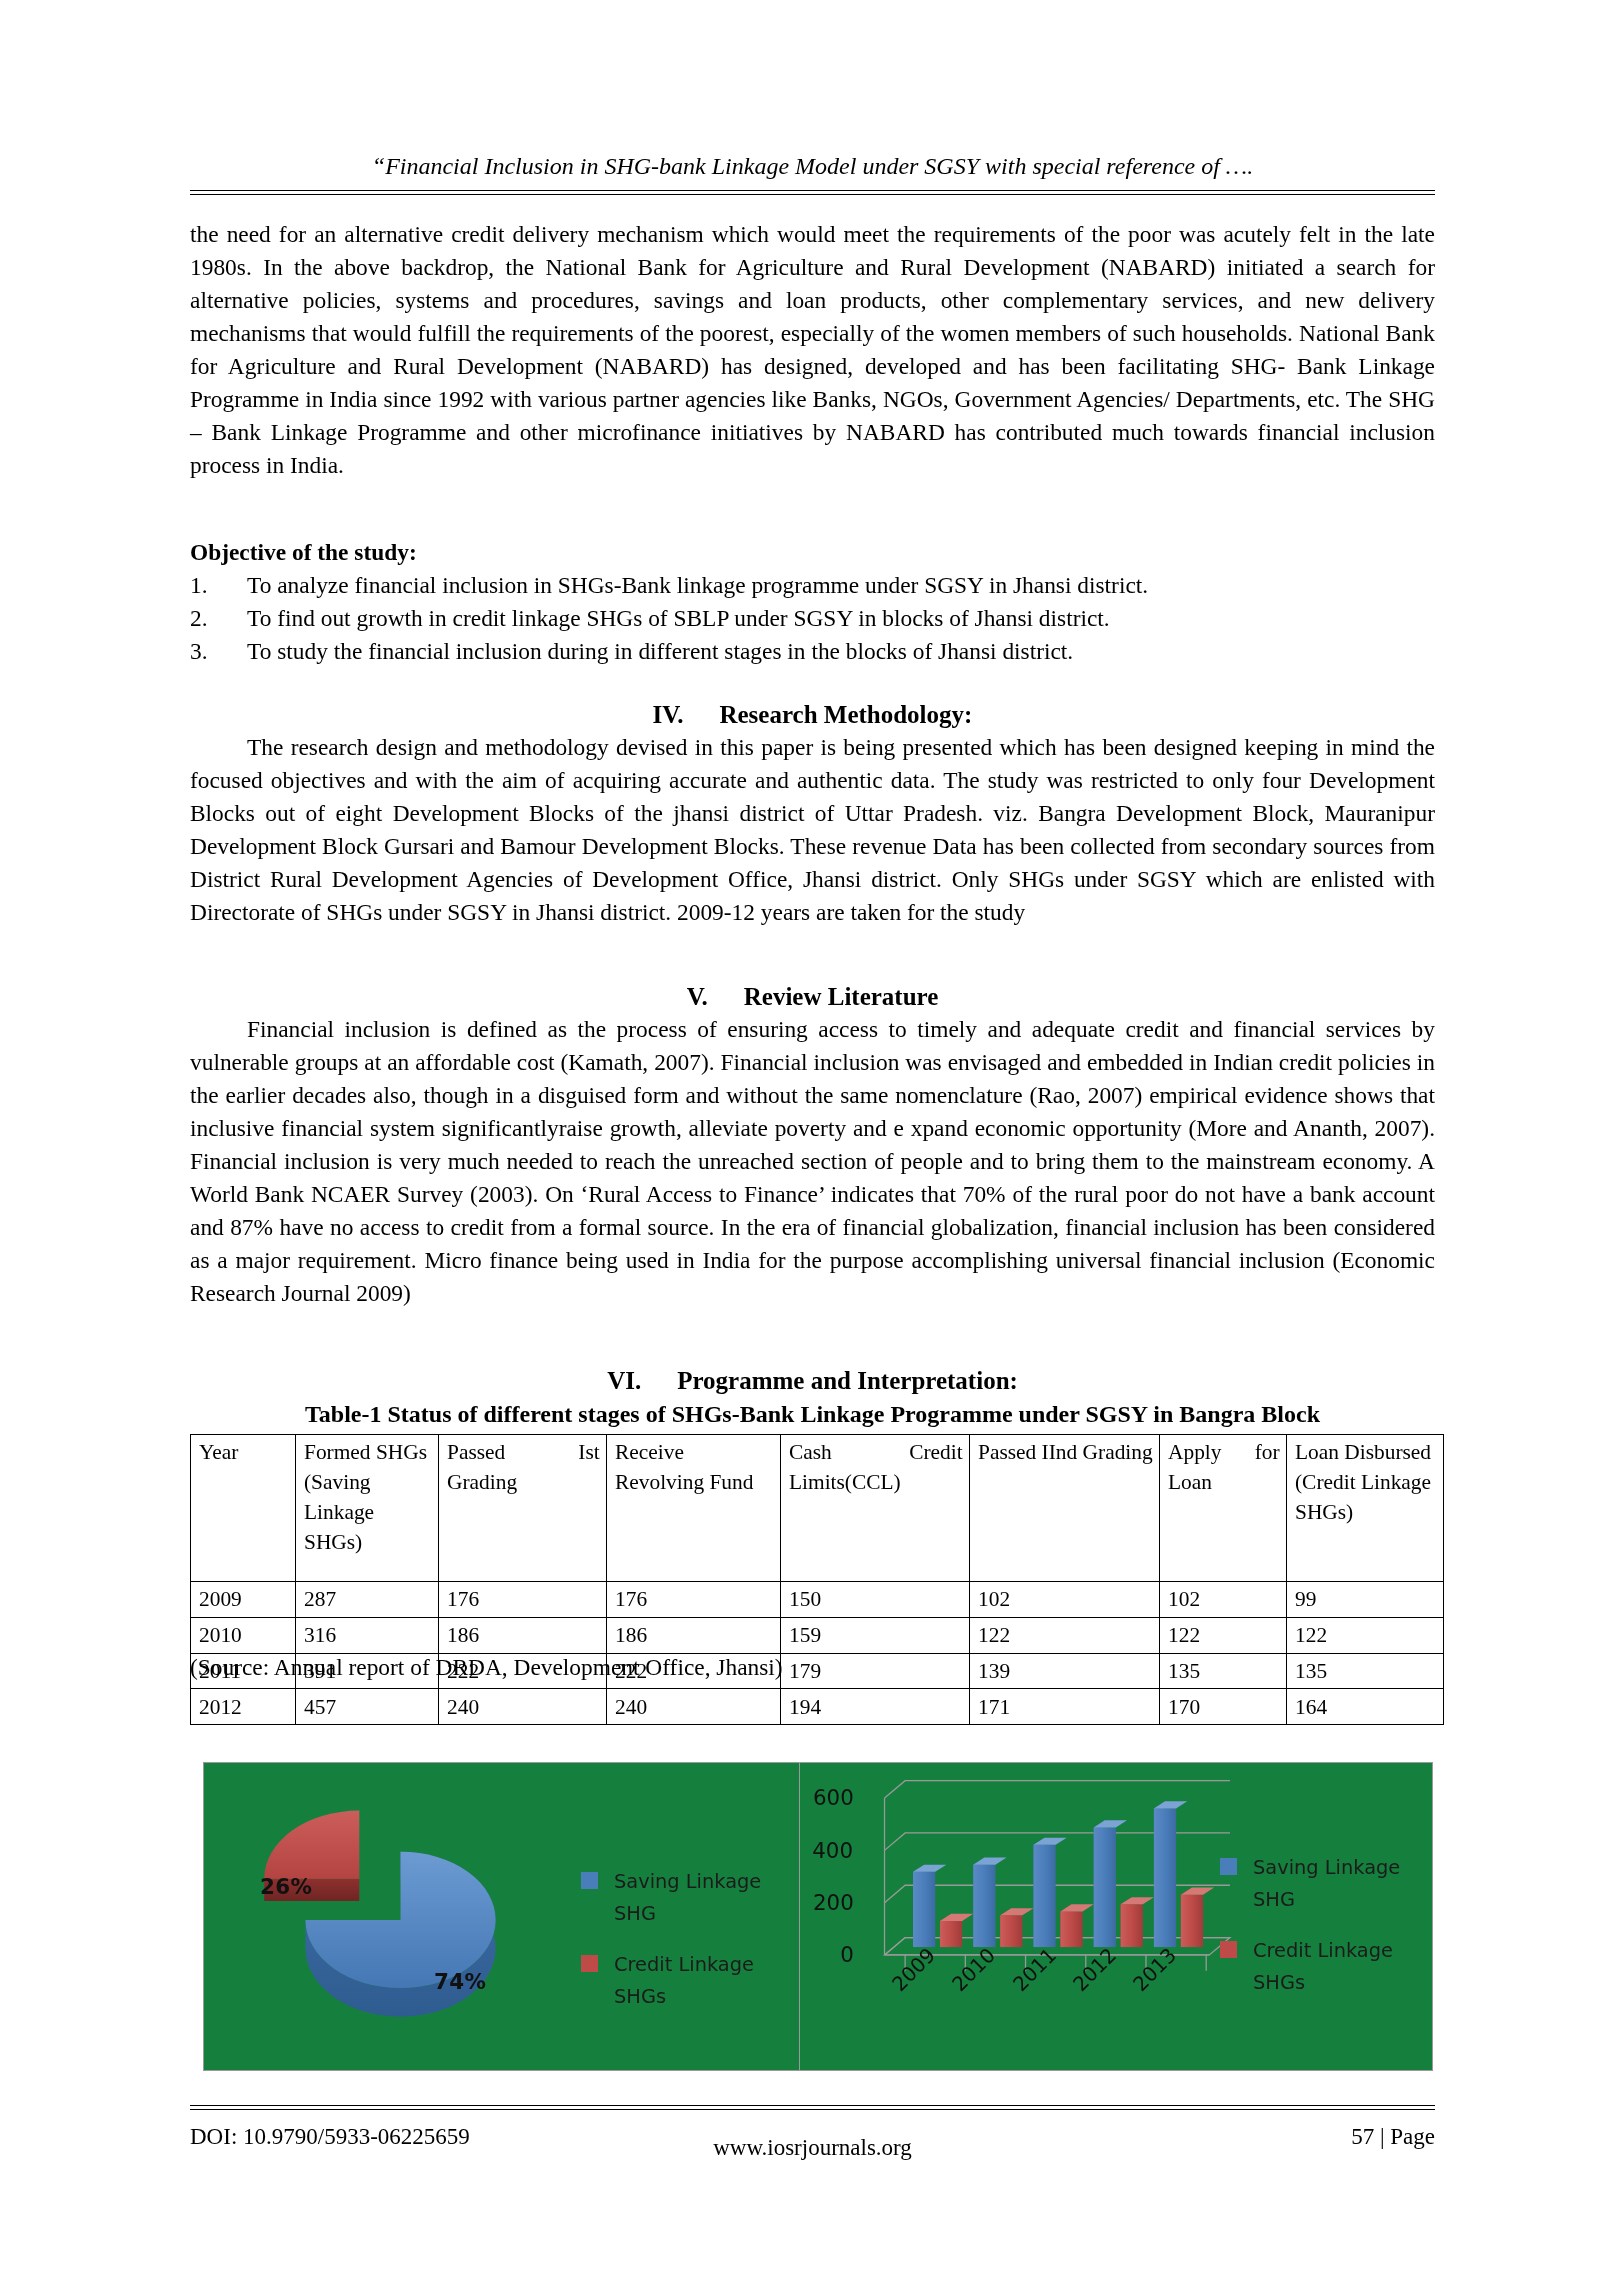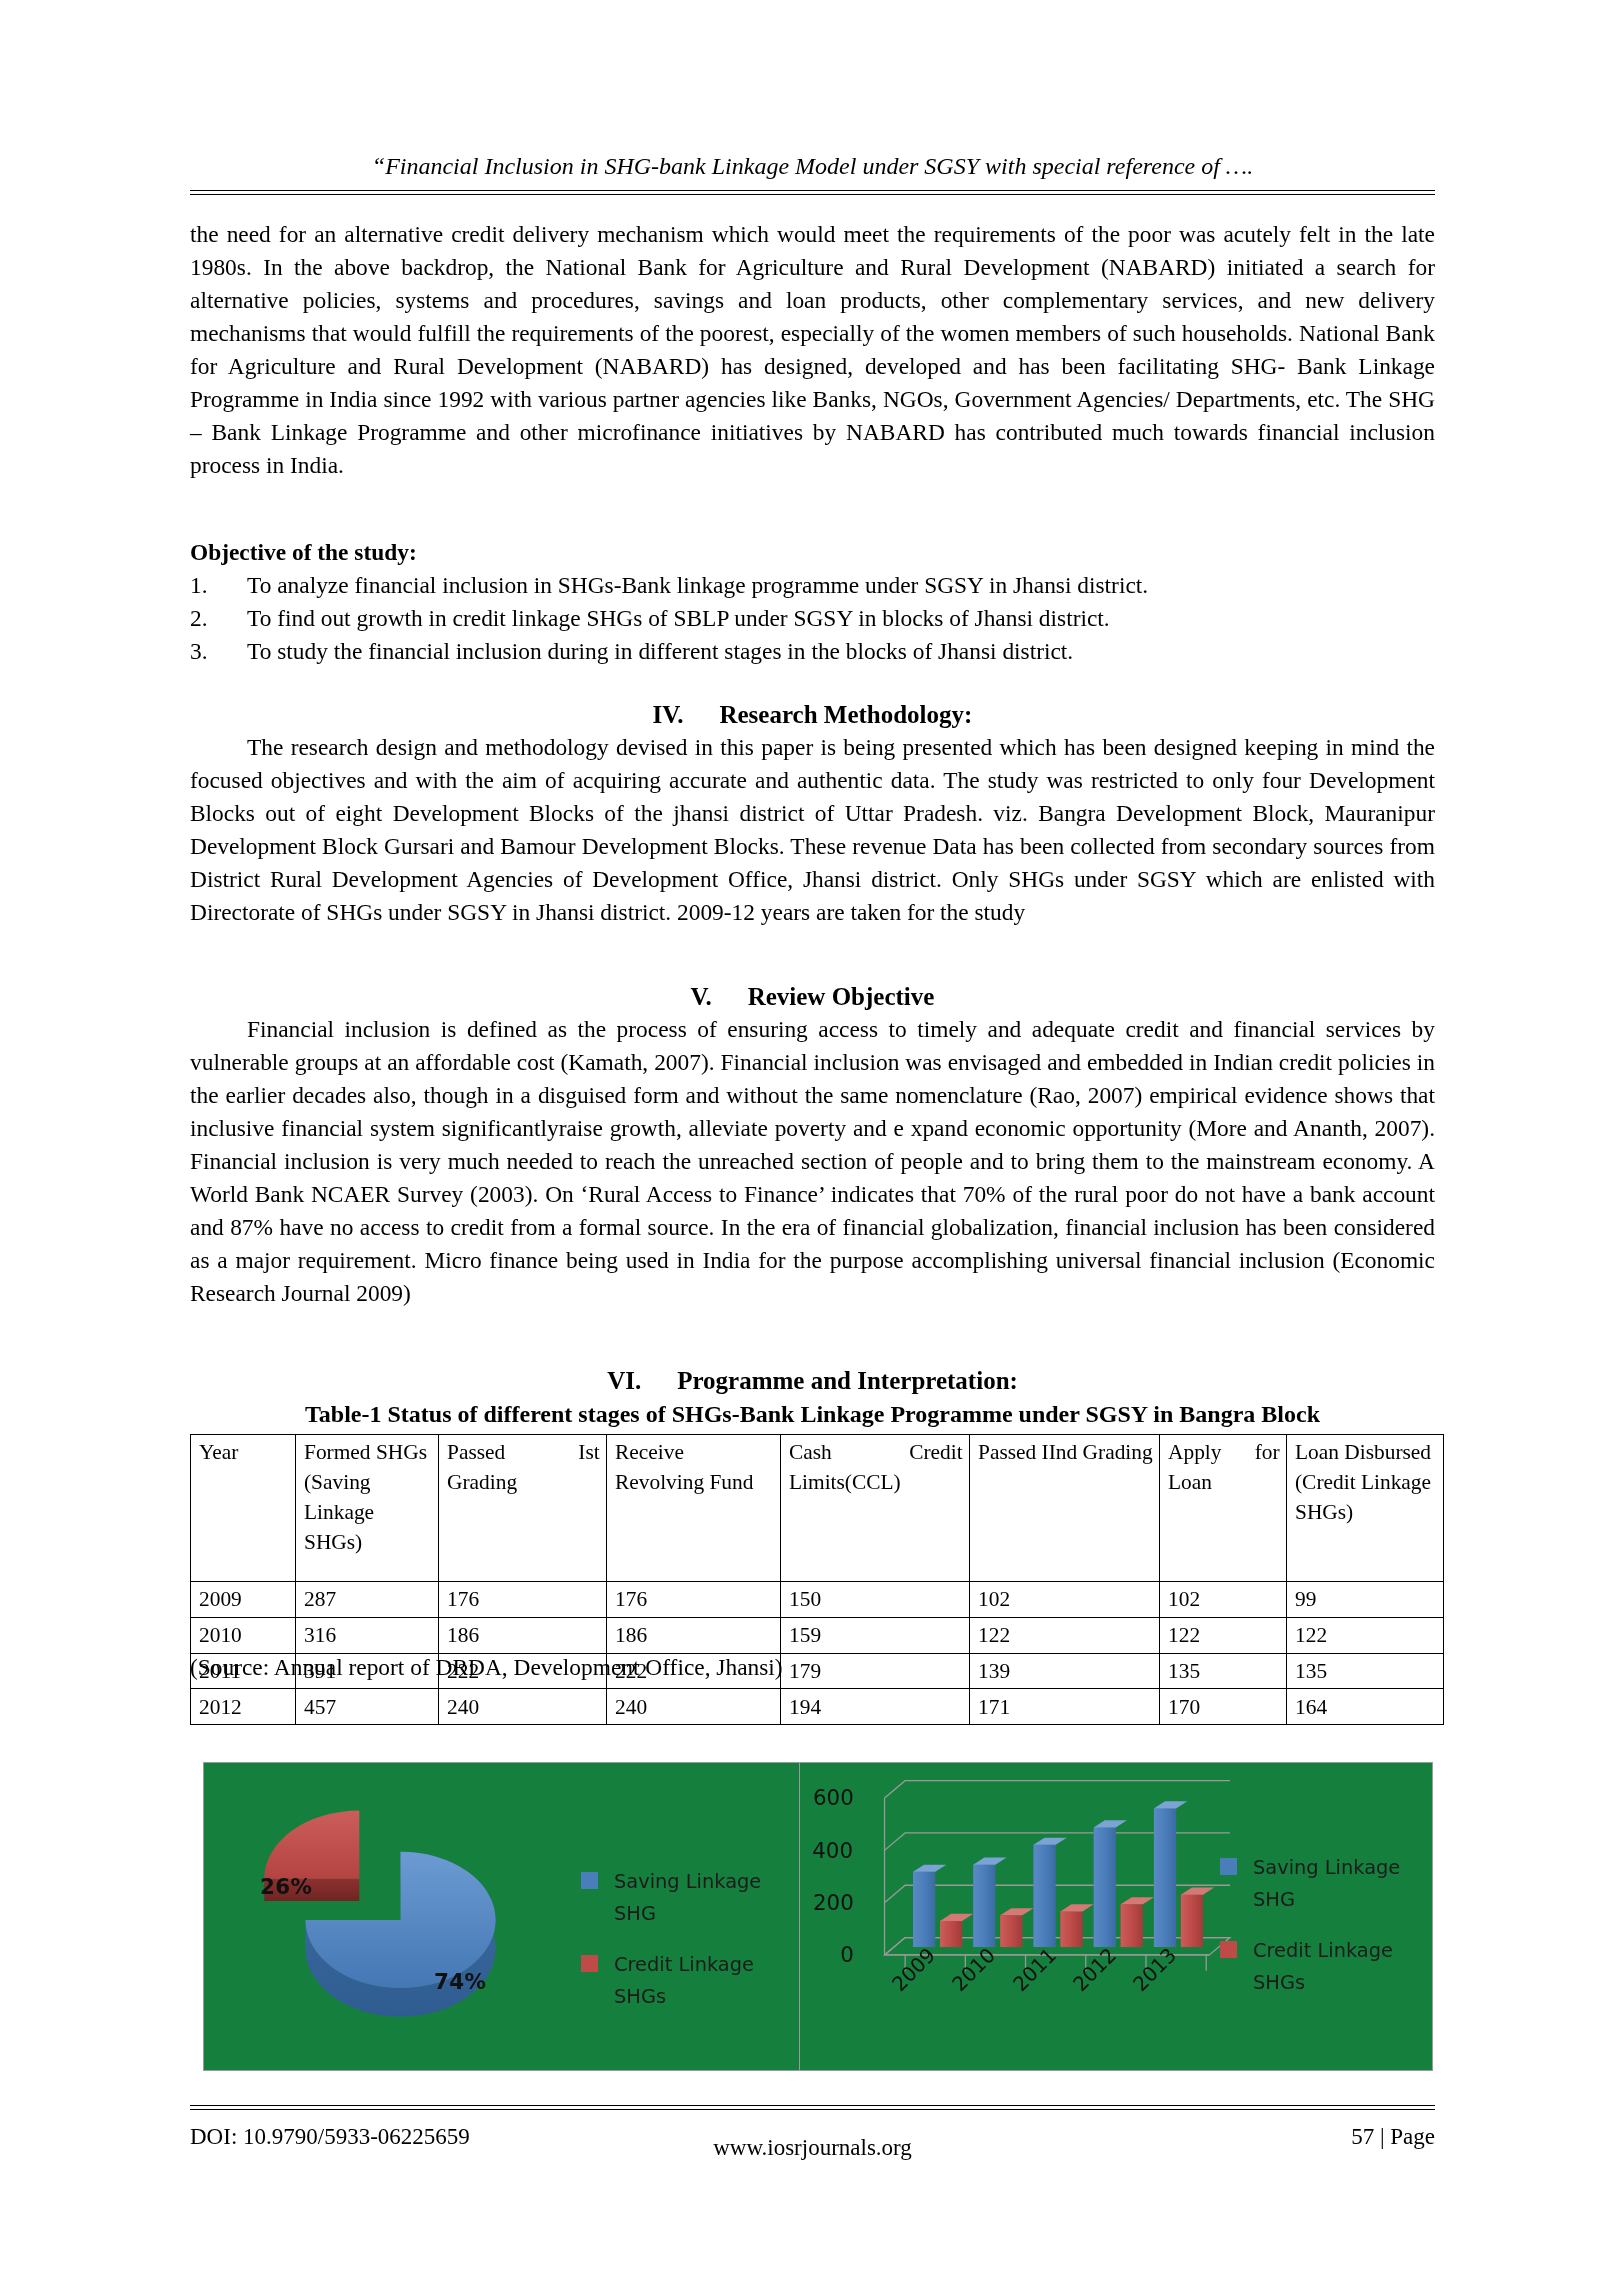--- a/index.html
+++ b/index.html
@@ -282,21 +282,21 @@
 
   <div class="col" style="top:698px;">
     <p class="ctr-head">
       <span class="numeral">IV.</span><span>Research Methodology:</span>
     </p>
     <p class="just indent">The research design and methodology devised in this paper is being presented which has been designed keeping in mind the focused objectives and with the aim of acquiring accurate and authentic data. The study was restricted to only four Development Blocks out of eight Development Blocks of the jhansi district of Uttar Pradesh. viz. Bangra Development Block, Mauranipur Development Block Gursari and Bamour Development Blocks. These revenue Data has been collected from secondary sources from District Rural Development Agencies of Development Office, Jhansi district. Only SHGs under SGSY which are enlisted with Directorate of SHGs under SGSY in Jhansi district. 2009-12 years are taken for the study</p>
   </div>
 
   <div class="col" style="top:980px;">
     <p class="ctr-head">
-      <span class="numeral">V.</span><span>Review Objective</span>
+      <span class="numeral">V.</span><span>Review Literature</span>
     </p>
     <p class="just indent">Financial inclusion is defined as the process of ensuring access to timely and adequate credit and financial services by vulnerable groups at an affordable cost (Kamath, 2007). Financial inclusion was envisaged and embedded in Indian credit policies in the earlier decades also, though in a disguised form and without the same nomenclature (Rao, 2007) empirical evidence shows that inclusive financial system significantlyraise growth, alleviate poverty and e xpand economic opportunity (More and Ananth, 2007). Financial inclusion is very much needed to reach the unreached section of people and to bring them to the mainstream economy. A World Bank NCAER Survey (2003). On ‘Rural Access to Finance’ indicates that 70% of the rural poor do not have a bank account and 87% have no access to credit from a formal source. In the era of financial globalization, financial inclusion has been considered as a major requirement. Micro finance being used in India for the purpose accomplishing universal financial inclusion (Economic Research Journal 2009)</p>
   </div>
 
   <div class="col" style="top:1364px;">
     <p class="ctr-head">
       <span class="numeral">VI.</span><span>Programme and Interpretation:</span>
     </p>
   </div>
 

